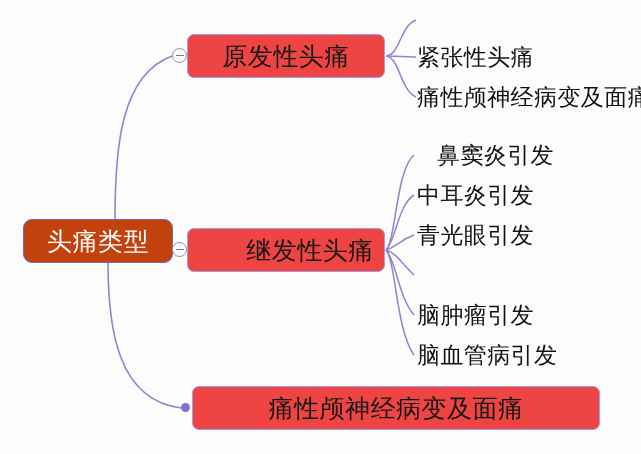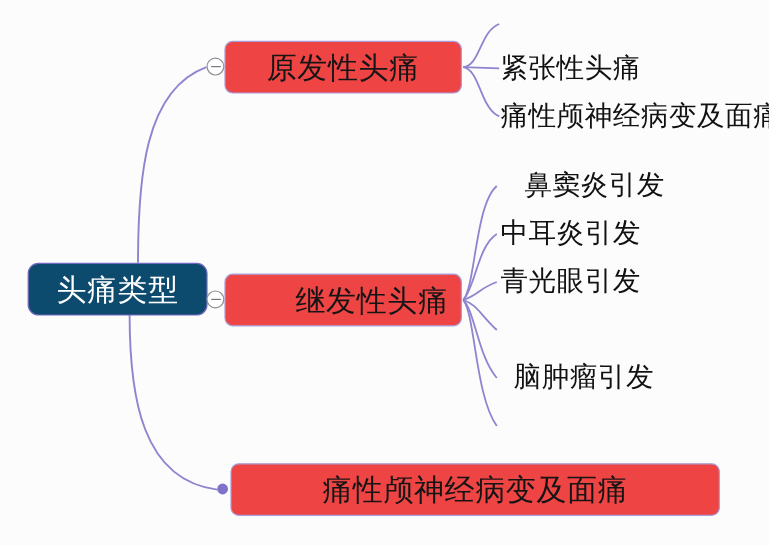--- a/index.html
+++ b/index.html
@@ -33,21 +33,21 @@
     display: flex;
     align-items: center;
     justify-content: center;
     white-space: nowrap;
   }
   .node-root {
     left: 23px;
     top: 219px;
     width: 150px;
     height: 44px;
-    background: #0c4a6e;
+    background: #c2410c;
     border: 1px solid #7168c0;
     border-radius: 9px;
     color: #ffffff;
     font-size: 25px;
     letter-spacing: 0.5px;
   }
   .node-branch {
     background: #ef4444;
     border: 1.5px solid #a69ddc;
     border-radius: 7px;
@@ -160,22 +160,25 @@
 
   <div class="leaf" style="left:437px; top:144px;">
     <span>鼻窦炎引发</span>
   </div>
   <div class="leaf" style="left:417px; top:184px;">
     <span>中耳炎引发</span>
   </div>
   <div class="leaf" style="left:417px; top:224px;">
     <span>青光眼引发</span>
   </div>
-  <div class="leaf" style="left:417px; top:304px;margin-left:11px;">
+  <div class="leaf" style="left:417px; top:304px;">
     <span>脑肿瘤引发</span>
+  </div>
+  <div class="leaf" style="left:417px; top:344px;">
+    <span>脑血管病引发</span>
   </div>
 
   <div class="node node-branch node-b3">
     <span>痛性颅神经病变及面痛</span>
   </div>
   <div class="dot"></div>
 
 </div>
 
 </body></html>

